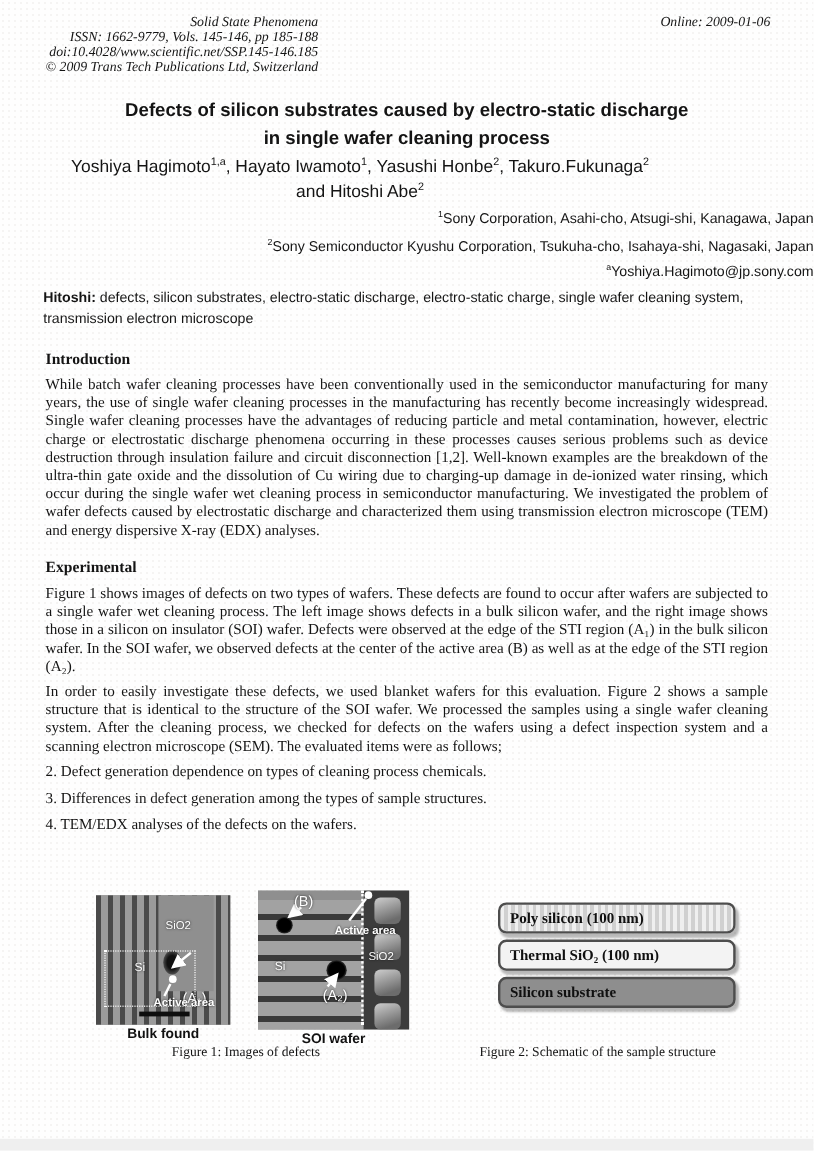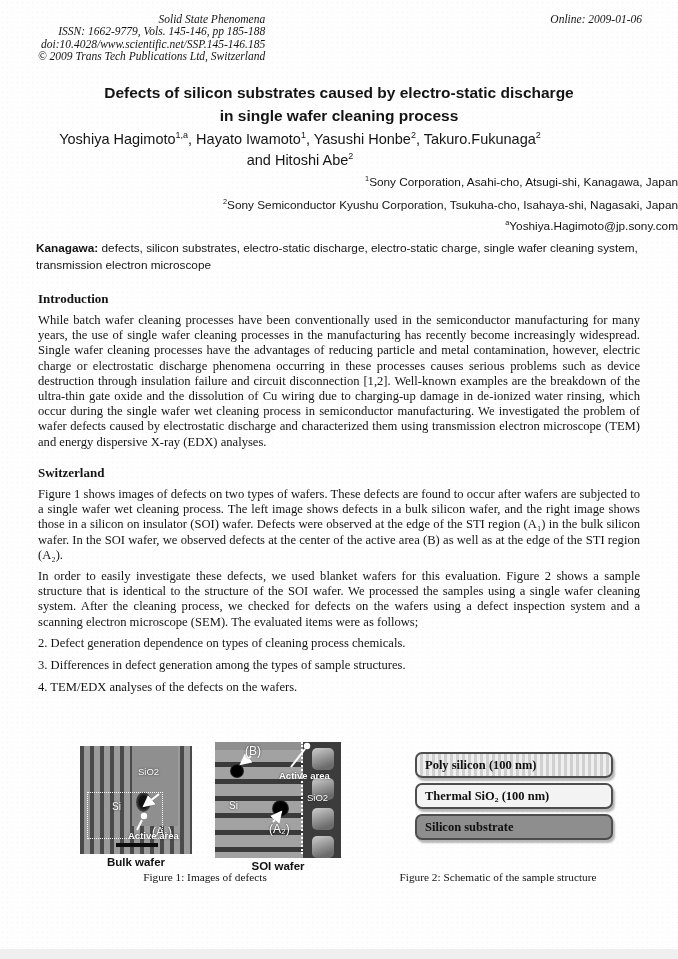--- a/index.html
+++ b/index.html
@@ -95,29 +95,29 @@
   <div class="right">Online: 2009-01-06</div>
 </div>
 
 <div class="title sans">Defects of silicon substrates caused by electro-static discharge
 in single wafer cleaning process</div>
 <div class="authors sans">Yoshiya Hagimoto<sup>1,a</sup>, Hayato Iwamoto<sup>1</sup>, Yasushi Honbe<sup>2</sup>, Takuro.Fukunaga<sup>2</sup><br>and Hitoshi Abe<sup>2</sup></div>
 <div class="affil a1 sans"><sup>1</sup>Sony Corporation, Asahi-cho, Atsugi-shi, Kanagawa, Japan</div>
 <div class="affil a2 sans"><sup>2</sup>Sony Semiconductor Kyushu Corporation, Tsukuha-cho, Isahaya-shi, Nagasaki, Japan</div>
 <div class="affil a3 sans"><sup>a</sup>Yoshiya.Hagimoto@jp.sony.com</div>
 
-<div class="keywords sans"><b>Kanagawa:</b> defects, silicon substrates, electro-static discharge, electro-static charge, single wafer cleaning system, transmission electron microscope</div>
+<div class="keywords sans"><b>Hitoshi:</b> defects, silicon substrates, electro-static discharge, electro-static charge, single wafer cleaning system, transmission electron microscope</div>
 
 <div class="sec intro">
   <h3>Introduction</h3>
   <p>While batch wafer cleaning processes have been conventionally used in the semiconductor manufacturing for many years, the use of single wafer cleaning processes in the manufacturing has recently become increasingly widespread. Single wafer cleaning processes have the advantages of reducing particle and metal contamination, however, electric charge or electrostatic discharge phenomena occurring in these processes causes serious problems such as device destruction through insulation failure and circuit disconnection [1,2]. Well-known examples are the breakdown of the ultra-thin gate oxide and the dissolution of Cu wiring due to charging-up damage in de-ionized water rinsing, which occur during the single wafer wet cleaning process in semiconductor manufacturing. We investigated the problem of wafer defects caused by electrostatic discharge and characterized them using transmission electron microscope (TEM) and energy dispersive X-ray (EDX) analyses.</p>
 </div>
 
 <div class="sec exper">
-  <h3>Switzerland</h3>
+  <h3>Experimental</h3>
   <p>Figure 1 shows images of defects on two types of wafers. These defects are found to occur after wafers are subjected to a single wafer wet cleaning process. The left image shows defects in a bulk silicon wafer, and the right image shows those in a silicon on insulator (SOI) wafer. Defects were observed at the edge of the STI region (A₁) in the bulk silicon wafer. In the SOI wafer, we observed defects at the center of the active area (B) as well as at the edge of the STI region (A₂).</p>
   <p>In order to easily investigate these defects, we used blanket wafers for this evaluation. Figure 2 shows a sample structure that is identical to the structure of the SOI wafer. We processed the samples using a single wafer cleaning system. After the cleaning process, we checked for defects on the wafers using a defect inspection system and a scanning electron microscope (SEM). The evaluated items were as follows;</p>
   <div class="numlist">
 
       <div class="li">2. Defect generation dependence on types of cleaning process chemicals.</div>
       <div class="li">3. Differences in defect generation among the types of sample structures.</div>
       <div class="li">4. TEM/EDX analyses of the defects on the wafers.</div>
     </div>
 </div>
 
@@ -137,21 +137,21 @@
       <line x1="79" y1="48" x2="64" y2="60" stroke="#fff" stroke-width="2" marker-end="url(#ah1)"></line>
       <circle cx="64" cy="70" r="3.2" fill="#fff"></circle>
       <line x1="62" y1="74" x2="57" y2="84" stroke="#fff" stroke-width="2"></line>
     </svg>
     <span class="lbl" style="left:58px;top:20px;font-size:9.5px;">SiO2</span>
     <span class="lbl" style="left:72px;top:36px;font-size:12px;margin-top:43px;">(A₁)</span>
     <span class="lbl" style="left:32px;top:55px;font-size:10px;">Si</span>
     <span class="lbl" style="left:48px;top:84px;font-size:9.5px;font-weight:bold;">Active area</span>
     <div class="scalebar"></div>
   </div>
-  <div class="imgcap" style="left:80px;top:114px;width:112px;">Bulk wafer</div>
+  <div class="imgcap" style="left:80px;top:114px;width:112px;">Bulk found</div>
 
   <div class="sem" id="sem-soi">
     <div class="bars"></div>
     <div class="dark"></div>
     <div class="bump" style="top:6px;"></div>
     <div class="bump" style="top:36px;"></div>
     <div class="bump" style="top:66px;"></div>
     <div class="bump" style="top:94px;"></div>
     <div class="hole" style="left:15px;top:22px;width:14px;height:14px;"></div>
     <div class="hole" style="left:57px;top:58px;width:17px;height:17px;"></div>

